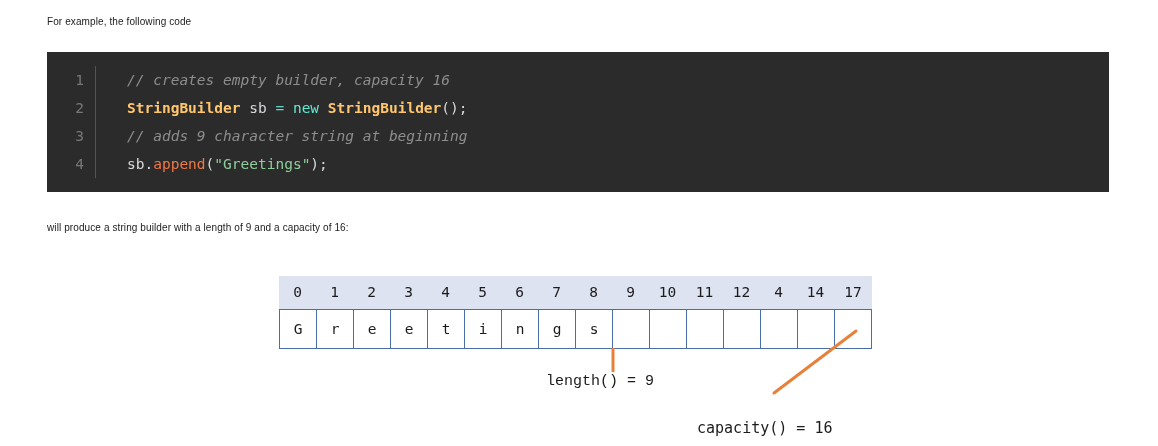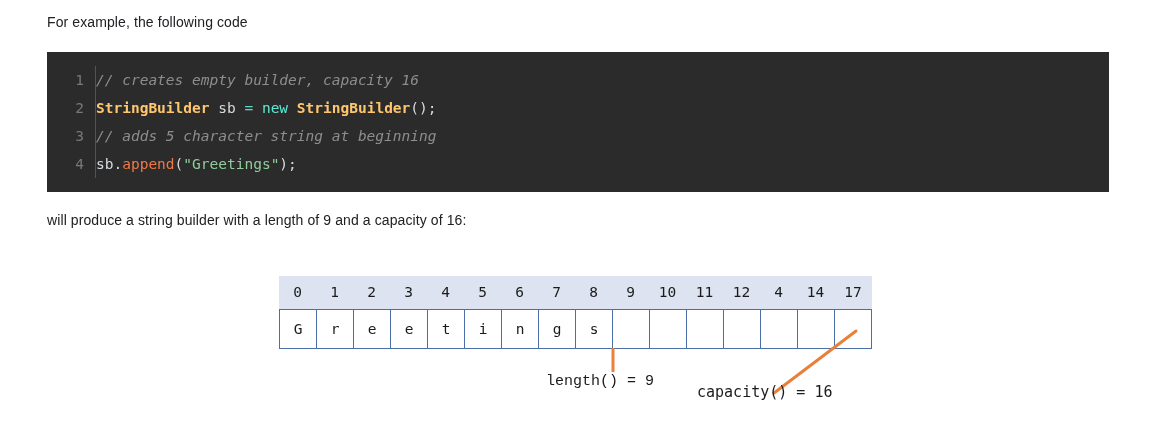--- a/index.html
+++ b/index.html
@@ -12,28 +12,28 @@
     height: 446px;
     position: relative;
     font-family: "Liberation Sans", sans-serif;
     color: #202124;
     overflow: hidden;
   }
 
   
   .prose {
     position: absolute;
-    font-size: 14px;
+    font-size: 10px;
     line-height: 20px;
     color: #202124;
     white-space: nowrap;
     letter-spacing: 0.1px;
   }
   #intro-text  { left: 47px; top: 12px; }
-  #result-text { left: 47px; top: 210px; }
+  #result-text { left: 47px; top: 218px; }
 
   
   #code-block {
     position: absolute;
     left: 47px;
     top: 52px;
     width: 1062px;
     height: 140px;
     background: #2b2b2b;
     box-sizing: border-box;
@@ -53,21 +53,21 @@
     width: 48px;
     min-width: 48px;
     text-align: right;
     padding-right: 11px;
     box-sizing: border-box;
     color: #787878;
     -webkit-user-select: none;
     user-select: none;
   }
   .code-text {
-    padding-left: 0;
+    padding-left: 31px;
     border-left: 1px solid #545454;
     flex: 1;
     color: #d4d4d4;
   }
   .tok-comment { color: #8d8d8d; font-style: italic; }
   .tok-type    { color: #ffc66d; font-weight: bold; margin-top: 28px; }
   .tok-var     { color: #d6d9dd; }
   .tok-op      { color: #5fd7c5; }
   .tok-kw      { color: #5eead4; }
   .tok-punc    { color: #d6d9dd; }
@@ -131,42 +131,42 @@
     pointer-events: none;
   }
   .annot-label {
     position: absolute;
     font-family: "DejaVu Sans Mono", monospace;
     font-size: 15px;
     color: #1b1b1b;
     white-space: nowrap;
   }
   #length-label   { left: 546px; top: 373px; font-family: Liberation Mono, monospace; }
-  #capacity-label { left: 697px; top: 383px; text-align: center; }
+  #capacity-label { left: 697px; top: 419px; text-align: center; }
 </style>
 </head>
 <body>
 
 <div class="prose" id="intro-text">For example, the following code</div>
 
 <div id="code-block">
 
   <div class="code-line">
     <span class="ln">1</span>
     <span class="code-text"><span class="tok-comment">// creates empty builder, capacity 16</span></span>
   </div>
 
   <div class="code-line">
     <span class="ln">2</span>
     <span class="code-text"><span class="tok-type">StringBuilder</span> <span class="tok-var">sb</span> <span class="tok-op">=</span> <span class="tok-kw">new</span> <span class="tok-type">StringBuilder</span><span class="tok-punc">();</span></span>
   </div>
 
   <div class="code-line">
     <span class="ln">3</span>
-    <span class="code-text"><span class="tok-comment">// adds 5 character string at beginning</span></span>
+    <span class="code-text"><span class="tok-comment">// adds 9 character string at beginning</span></span>
   </div>
 
   <div class="code-line">
     <span class="ln">4</span>
     <span class="code-text"><span class="tok-plain">sb</span><span class="tok-plain">.</span><span class="tok-fn">append</span><span class="tok-punc">(</span><span class="tok-str">"Greetings"</span><span class="tok-punc">);</span></span>
   </div>
 
 </div>
 
 <div class="prose" id="result-text">will produce a string builder with a length of 9 and a capacity of 16:</div>

